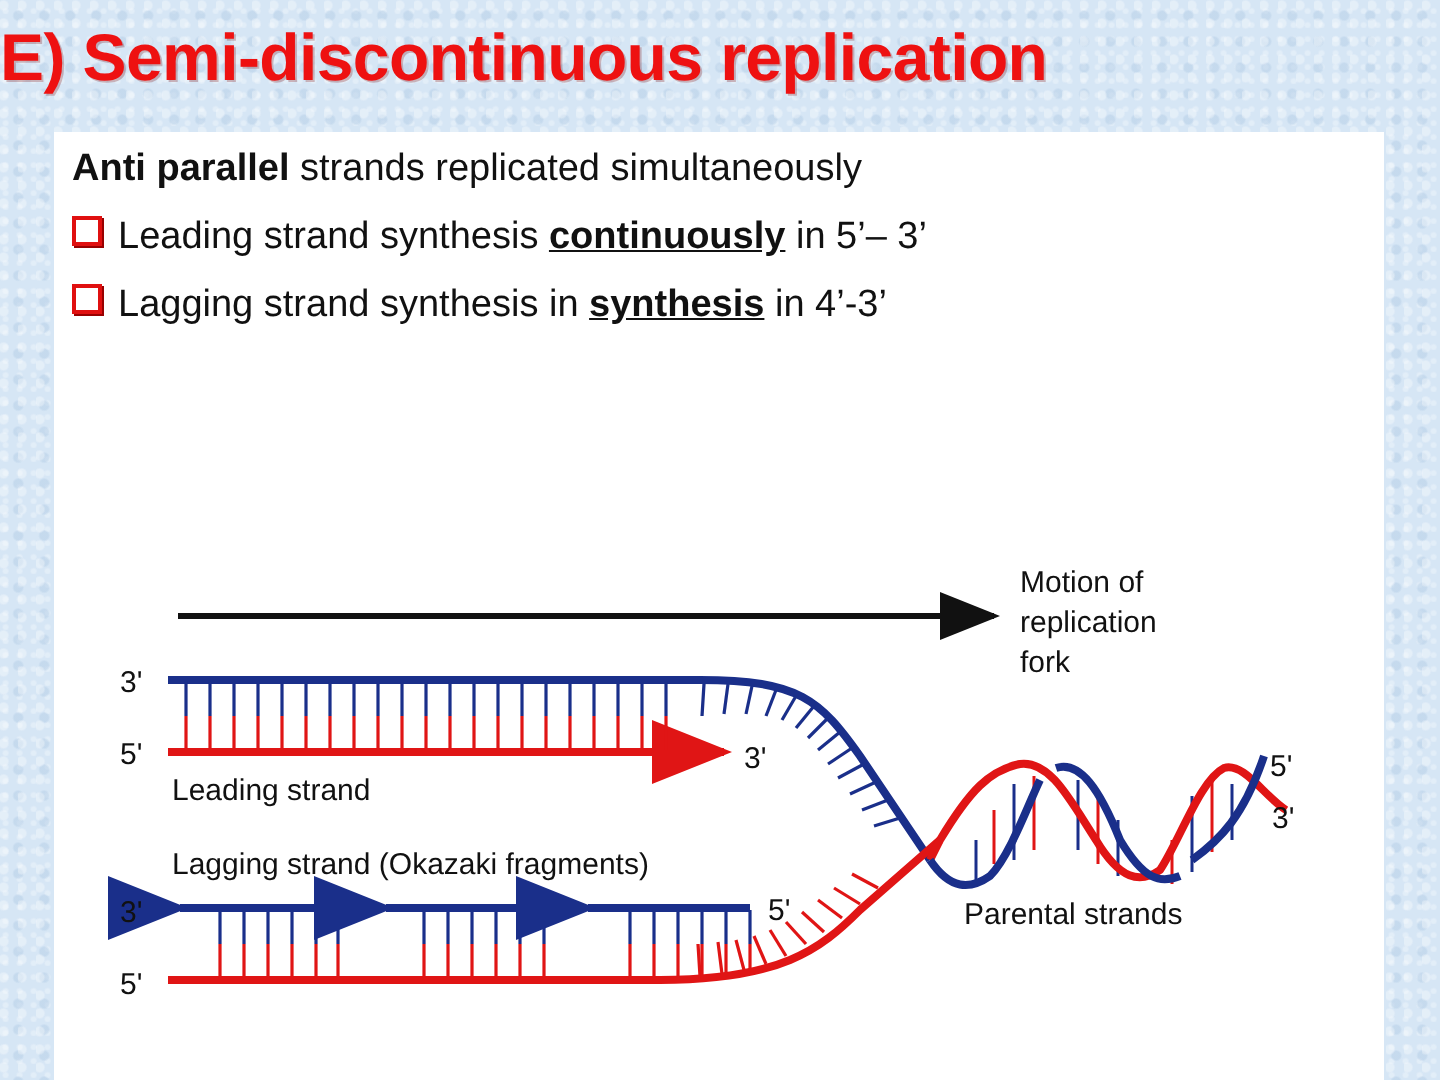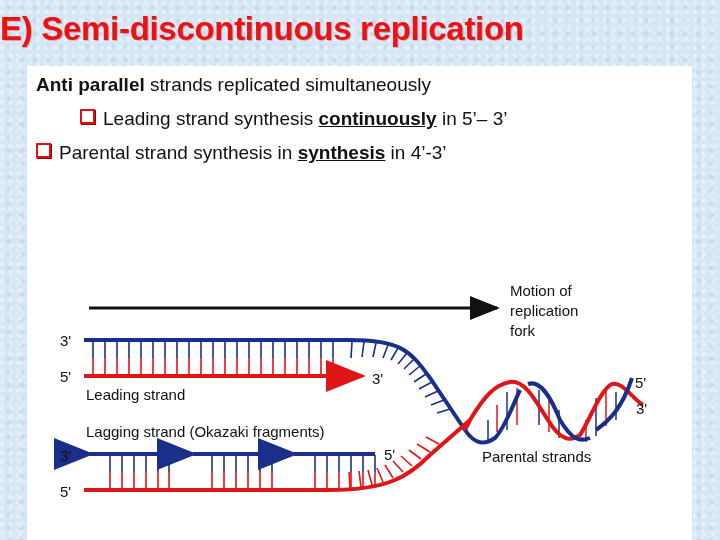--- a/index.html
+++ b/index.html
@@ -23,39 +23,39 @@
       position: absolute; left: 27px; top: 66px; width: 665px; height: 536px;
       background: #ffffff;
     }
     .line {
       position: absolute; left: 9px; font-size: 19px; color: #111;
       white-space: nowrap;
     }
     .line b { font-weight: bold; }
     .line u { font-weight: bold; text-decoration: underline; }
     .l1 { top: 8px; }
-    .l2 { top: 42px; margin-left: 44px; }
+    .l2 { top: 42px; }
     .l3 { top: 76px; }
     .bullet {
       display: inline-block; width: 11px; height: 11px;
       border: 2px solid #e01010; box-shadow: 1px 1px 0 #900;
       margin-right: 8px; vertical-align: 1px; background: #fff;
     }
     .diagram { position: absolute; left: 0; top: 0; }
     .lbl { font-family: "Liberation Sans", sans-serif; fill: #111; }
   </style>
 </head>
 <body>
 
 <div class="title">E) Semi-discontinuous replication</div>
 
 <div class="content">
   <div class="line l1"><b>Anti parallel</b><span> strands replicated simultaneously</span></div>
   <div class="line l2"><span class="bullet"></span><span>Leading strand synthesis </span><u>continuously</u><span> in 5’– 3’</span></div>
-  <div class="line l3"><span class="bullet"></span><span>Parental strand synthesis in </span><u>synthesis</u><span> in 4’-3’</span></div>
+  <div class="line l3"><span class="bullet"></span><span>Lagging strand synthesis in </span><u>synthesis</u><span> in 4’-3’</span></div>
 </div>
 
 <svg class="diagram" width="720" height="540" viewBox="0 0 720 540">
   <defs>
     <marker id="ahBlack" markerWidth="10" markerHeight="8" refX="9" refY="4" orient="auto">
         <path d="M0,0 L10,4 L0,8 z" fill="#111"></path>
       </marker>
     <marker id="ahRed" markerWidth="10" markerHeight="8" refX="9" refY="4" orient="auto">
         <path d="M0,0 L10,4 L0,8 z" fill="#e01515"></path>
       </marker>

